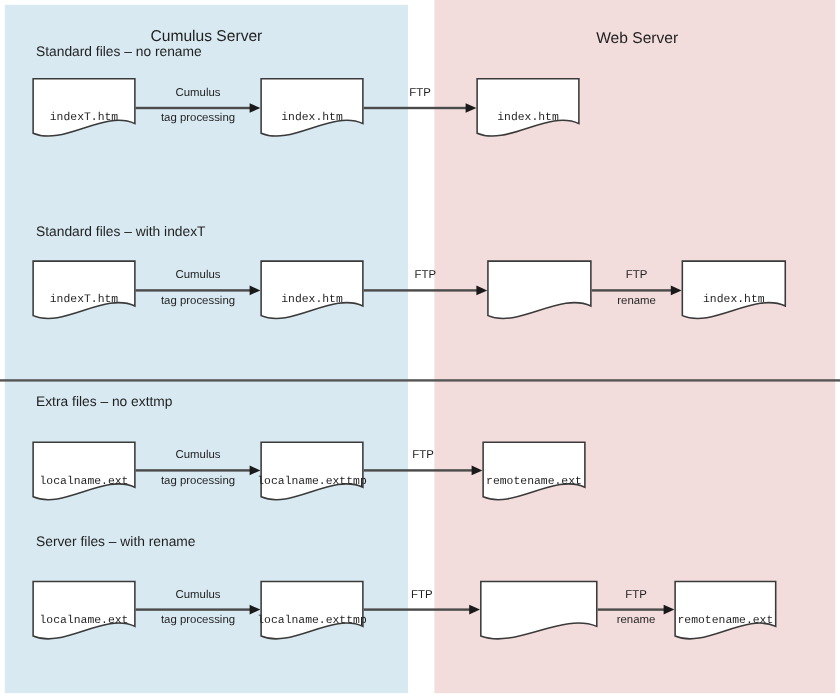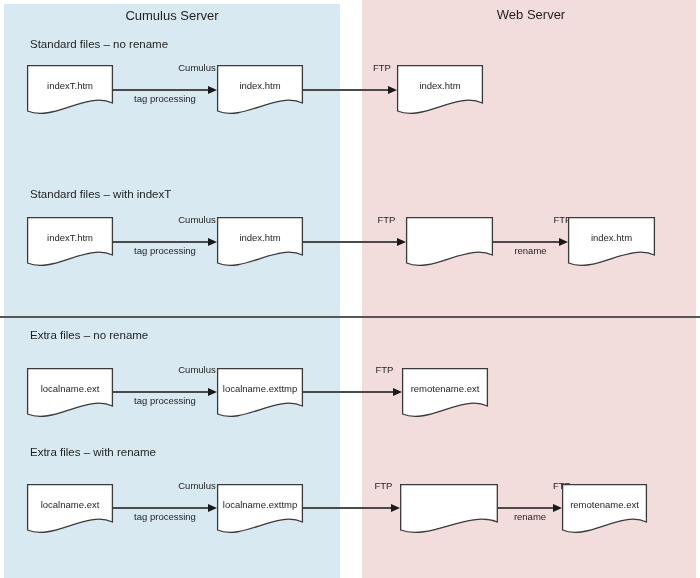--- a/index.html
+++ b/index.html
@@ -5,42 +5,42 @@
   html,body{margin:0;padding:0;background:#fff;}
   .canvas{position:relative;width:700px;height:578px;background:#ffffff;
           font-family:"Liberation Sans",sans-serif;color:#1f1f1f;overflow:hidden;}
   .bg{position:absolute;}
   .col-header{position:absolute;text-align:center;font-size:13px;}
   .divider{position:absolute;left:0;width:700px;height:2px;}
   .row-heading{position:absolute;font-size:11.5px;white-space:nowrap;}
   .doc{position:absolute;}
   .doc svg{position:absolute;left:0;top:0;width:100%;height:100%;overflow:visible;display:block;}
   .doc path{fill:#ffffff;stroke-width:1.3;vector-effect:non-scaling-stroke;}
-  .doc-label{position:absolute;left:0;top:0;width:100%;height:40px;display:flex;
-             align-items:center;justify-content:center;font-size:9.5px;white-space:nowrap;}
+  .doc-label{position:absolute;left:0;top:12px;width:100%;height:40px;display:flex;
+             align-items:center;justify-content:center;font-size:9.5px;white-space:nowrap;font-family:Liberation Mono, monospace;}
   .arrow{position:absolute;height:0;}
   .arrow-line{position:absolute;left:0;right:6px;top:-1px;height:1.5px;}
   .arrow-head{position:absolute;right:0;top:-4px;width:0;height:0;
               border-top:4px solid transparent;border-bottom:4px solid transparent;
               border-left:9px solid #1a1a1a;}
   .arrow-label{position:absolute;left:0;width:100%;text-align:center;font-size:9.5px;
                line-height:1.15;white-space:nowrap;}
-  .arrow-label.above{bottom:16px;margin-left:32px;}
+  .arrow-label.above{bottom:6px;}
   .arrow-label.below{top:4px;}
 </style>
 </head>
 <body>
 
 <div class="canvas">
 
   <div class="bg" style="left: 4px; top: 4px; width: 336px; height: 574px; background-color: rgb(216, 233, 241);"></div>
   <div class="bg" style="left: 362px; top: 0px; width: 334px; height: 578px; background-color: rgb(242, 221, 220);"></div>
 
-  <div class="col-header" style="left:4px;top:8px;width:336px">Cumulus Server</div>
-  <div class="col-header" style="left:362px;top:7px;width:338px">Web Server</div>
+  <div class="col-header" style="left:4px;top:22px;width:336px">Cumulus Server</div>
+  <div class="col-header" style="left:362px;top:24px;width:338px">Web Server</div>
 
   <div class="divider" style="top: 316px; background-color: rgb(86, 86, 86);"></div>
 
   <div class="row-heading" style="left:30px;top:38px">Standard files – no rename</div>
 
   <div class="doc" style="left:27px;top:65px;width:86px;height:52px">
     <svg viewBox="0 0 86 52" preserveAspectRatio="none">
       <path d="M0.6,0.6 L85.4,0.6 L85.4,38 C60,26 26,57 0.6,46 Z" stroke="#3a3a3a"></path>
     </svg>
     <div class="doc-label">indexT.htm</div>
@@ -105,21 +105,21 @@
     <div class="arrow-label above">FTP</div>
     <div class="arrow-label below">rename</div>
   </div>
   <div class="doc" style="left:568px;top:217px;width:87px;height:52px">
     <svg viewBox="0 0 86 52" preserveAspectRatio="none">
       <path d="M0.6,0.6 L85.4,0.6 L85.4,38 C60,26 26,57 0.6,46 Z" stroke="#3a3a3a"></path>
     </svg>
     <div class="doc-label">index.htm</div>
   </div>
 
-  <div class="row-heading" style="left:30px;top:329px">Extra files – no rename</div>
+  <div class="row-heading" style="left:30px;top:329px">Extra files – no exttmp</div>
 
   <div class="doc" style="left:27px;top:368px;width:86px;height:52px">
     <svg viewBox="0 0 86 52" preserveAspectRatio="none">
       <path d="M0.6,0.6 L85.4,0.6 L85.4,38 C60,26 26,57 0.6,46 Z" stroke="#3a3a3a"></path>
     </svg>
     <div class="doc-label">localname.ext</div>
   </div>
   <div class="arrow" style="left:113px;top:392px;width:104px">
     <div class="arrow-line" style="background-color: rgb(74, 74, 74);"></div>
     <div class="arrow-head" style="border-left-color: rgb(26, 26, 26);"></div>
@@ -137,21 +137,21 @@
     <div class="arrow-head" style="border-left-color: rgb(26, 26, 26);"></div>
     <div class="arrow-label above">FTP</div>
   </div>
   <div class="doc" style="left:402px;top:368px;width:86px;height:52px">
     <svg viewBox="0 0 86 52" preserveAspectRatio="none">
       <path d="M0.6,0.6 L85.4,0.6 L85.4,38 C60,26 26,57 0.6,46 Z" stroke="#3a3a3a"></path>
     </svg>
     <div class="doc-label">remotename.ext</div>
   </div>
 
-  <div class="row-heading" style="left:30px;top:446px">Extra files – with rename</div>
+  <div class="row-heading" style="left:30px;top:446px">Server files – with rename</div>
 
   <div class="doc" style="left:27px;top:484px;width:86px;height:52px">
     <svg viewBox="0 0 86 52" preserveAspectRatio="none">
       <path d="M0.6,0.6 L85.4,0.6 L85.4,38 C60,26 26,57 0.6,46 Z" stroke="#3a3a3a"></path>
     </svg>
     <div class="doc-label">localname.ext</div>
   </div>
   <div class="arrow" style="left:113px;top:508px;width:104px">
     <div class="arrow-line" style="background-color: rgb(74, 74, 74);"></div>
     <div class="arrow-head" style="border-left-color: rgb(26, 26, 26);"></div>

